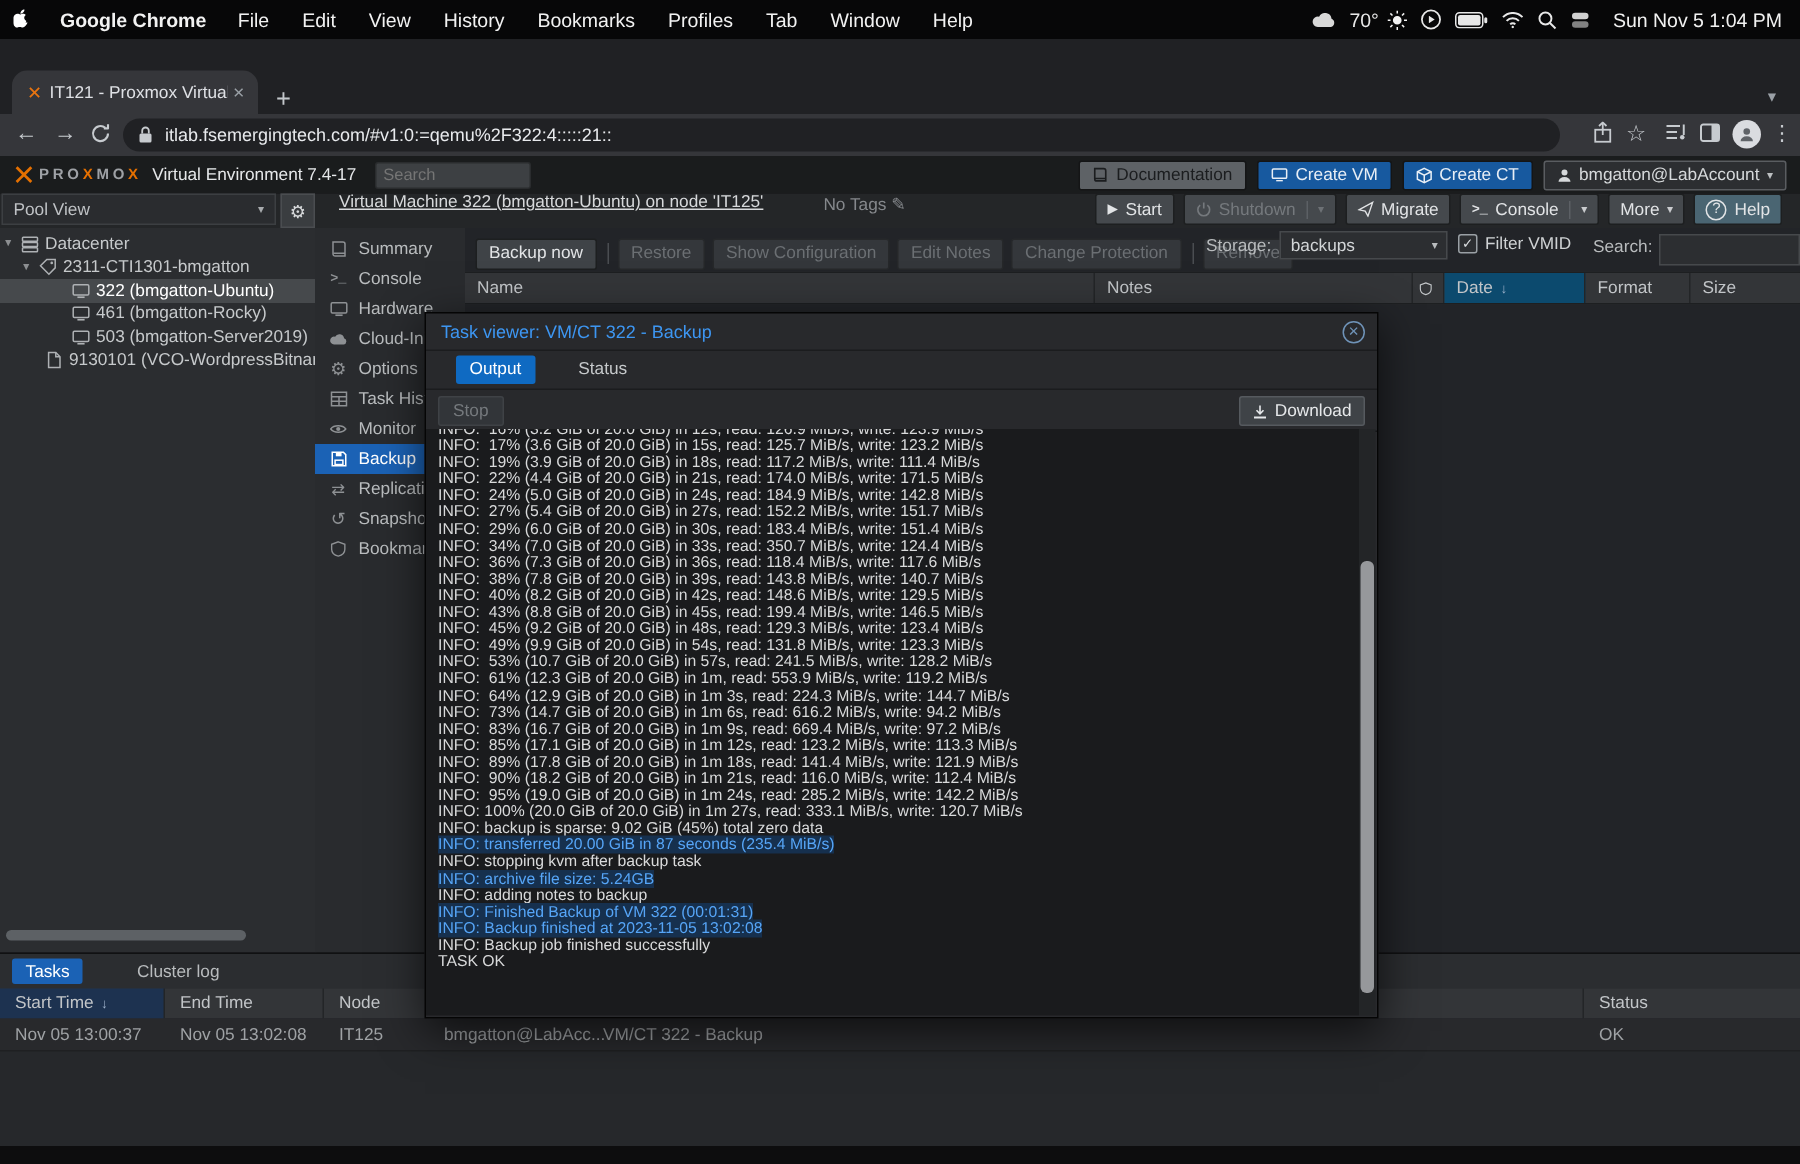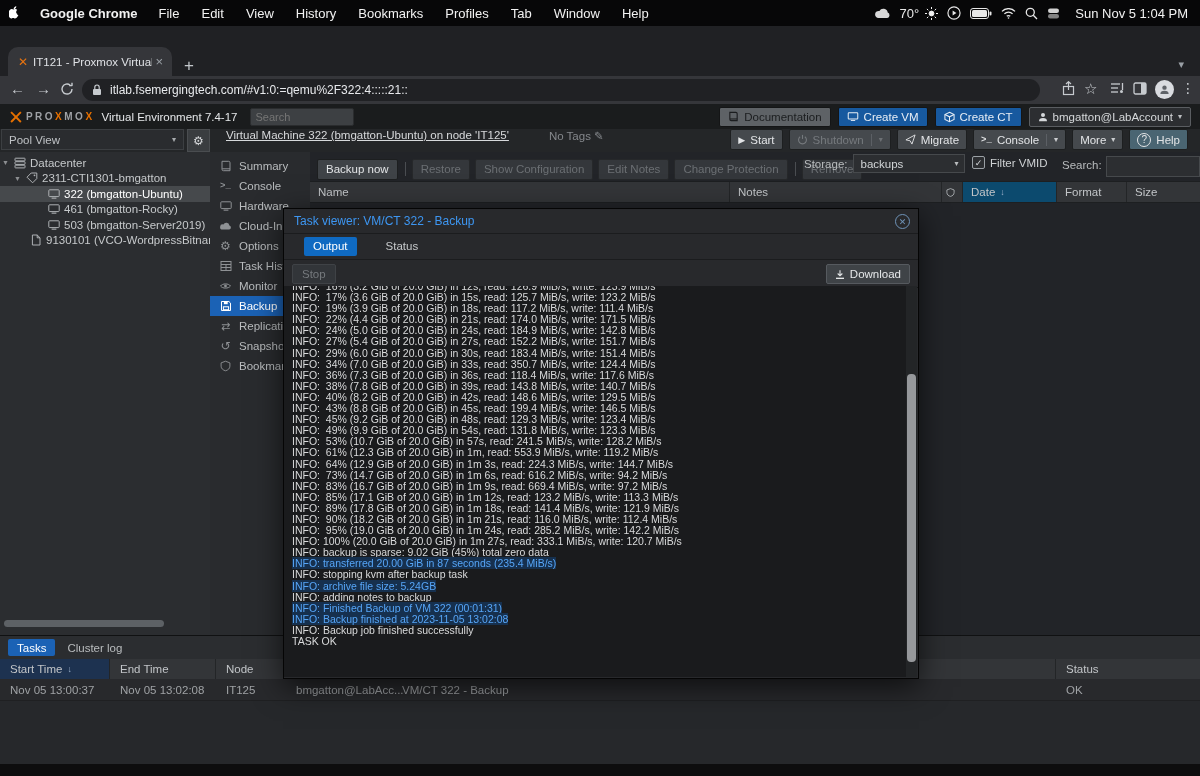--- a/index.html
+++ b/index.html
@@ -98,21 +98,21 @@
   #fvmid .box{width:11px;height:11px;border:1px solid #9aa0a5;border-radius:2px;background:#2c2e31;color:#d8dbde;font-size:9px;display:flex;align-items:center;justify-content:center;}
   #bksearch-label{position:absolute;left:752px;top:7px;font-size:11.5px;color:#b8bbbd;}
   #bksearch-input{position:absolute;left:796px;top:4px;width:88px;height:17px;background:#2c2e31;border:1px solid #46494c;}
   #gridhead{left:0;top:29px;width:890px;height:20px;background:#333538;border-top:1px solid #1d1f21;border-bottom:1px solid #1d1f21;font-size:11.5px;color:#c2c5c8;}
   .gh{position:absolute;top:0;height:20px;display:flex;align-items:center;padding-left:8px;box-sizing:border-box;border-right:1px solid #232527;}
   .gh.sorted{background:#0c4a6e;}
   .arrow{font-size:9px;margin-left:5px;color:#9fb3cc;}
 
   
   #taskspanel{left:0;top:635px;width:1200px;height:129px;background:#26282b;border-top:1px solid #101112;}
-  #tasktabs{left:0;top:0;width:1200px;height:23px;background:#2b2d30;display:flex;align-items:center;}
+  #tasktabs{left:0;top:0;width:1200px;height:23px;background:#2b2d30;display:flex;align-items:center;gap:24px;}
   #tab-tasks{margin-left:8px;height:17px;padding:0 9px;background:#1b62b5;color:#fff;font-size:11.5px;border-radius:2px;display:flex;align-items:center;}
   #tab-clusterlog{margin-left:12px;color:#b9bcbe;font-size:11.5px;}
   #taskhead{left:0;top:23px;width:1200px;height:20px;background:#333538;border-bottom:1px solid #1d1f21;font-size:11.5px;color:#c2c5c8;}
   #taskrow{left:0;top:43px;width:1200px;height:21px;background:#28292c;border-bottom:1px solid #1f2022;font-size:11.5px;color:#9fa2a5;}
   .tc{position:absolute;top:0;height:100%;display:flex;align-items:center;padding-left:10px;box-sizing:border-box;border-right:1px solid #232527;}
   #taskrow .tc{border-right:none;}
   #winbottom{left:0;top:764px;width:1200px;height:12px;background:#0d0d0e;}
 
   
   #modal{left:283px;top:208px;width:634px;height:469px;background:#28292c;border:1px solid #050505;box-shadow:0 8px 28px rgba(0,0,0,.65);z-index:10;}

